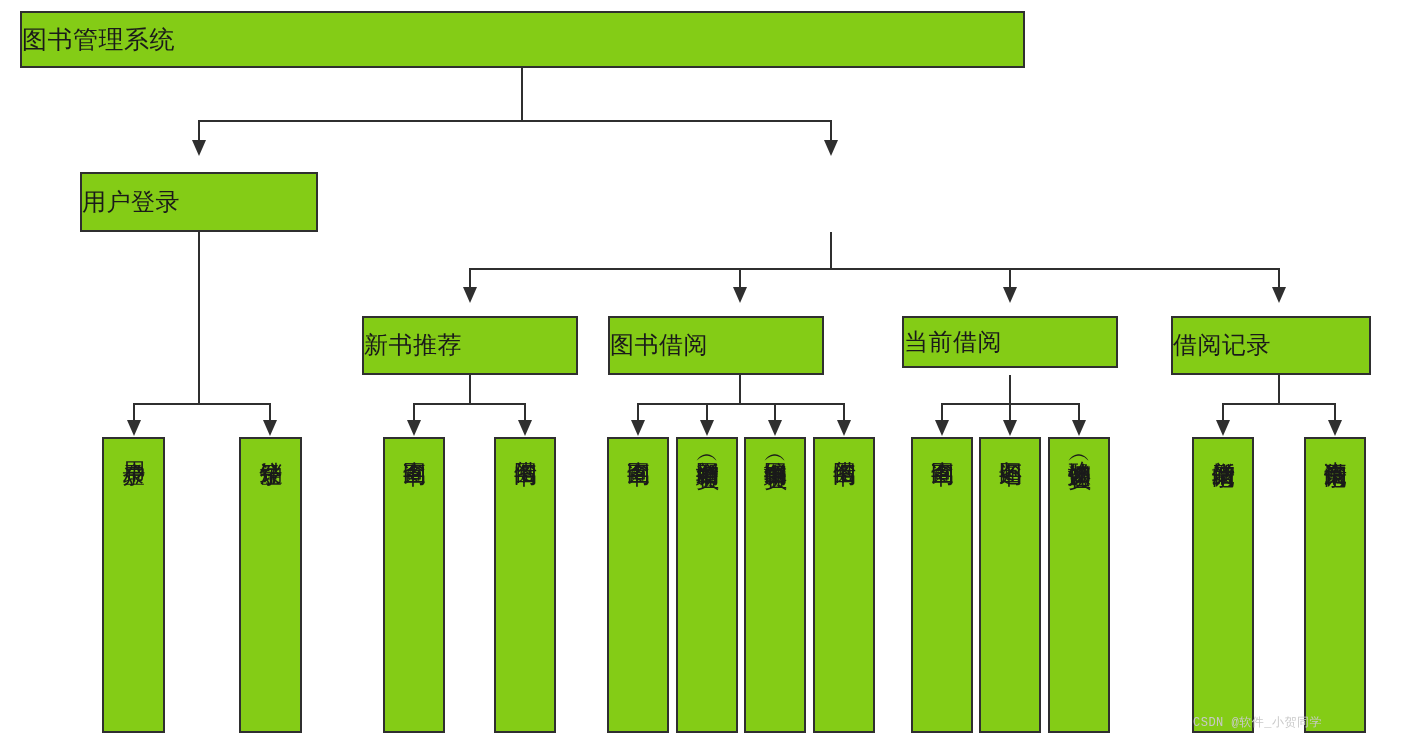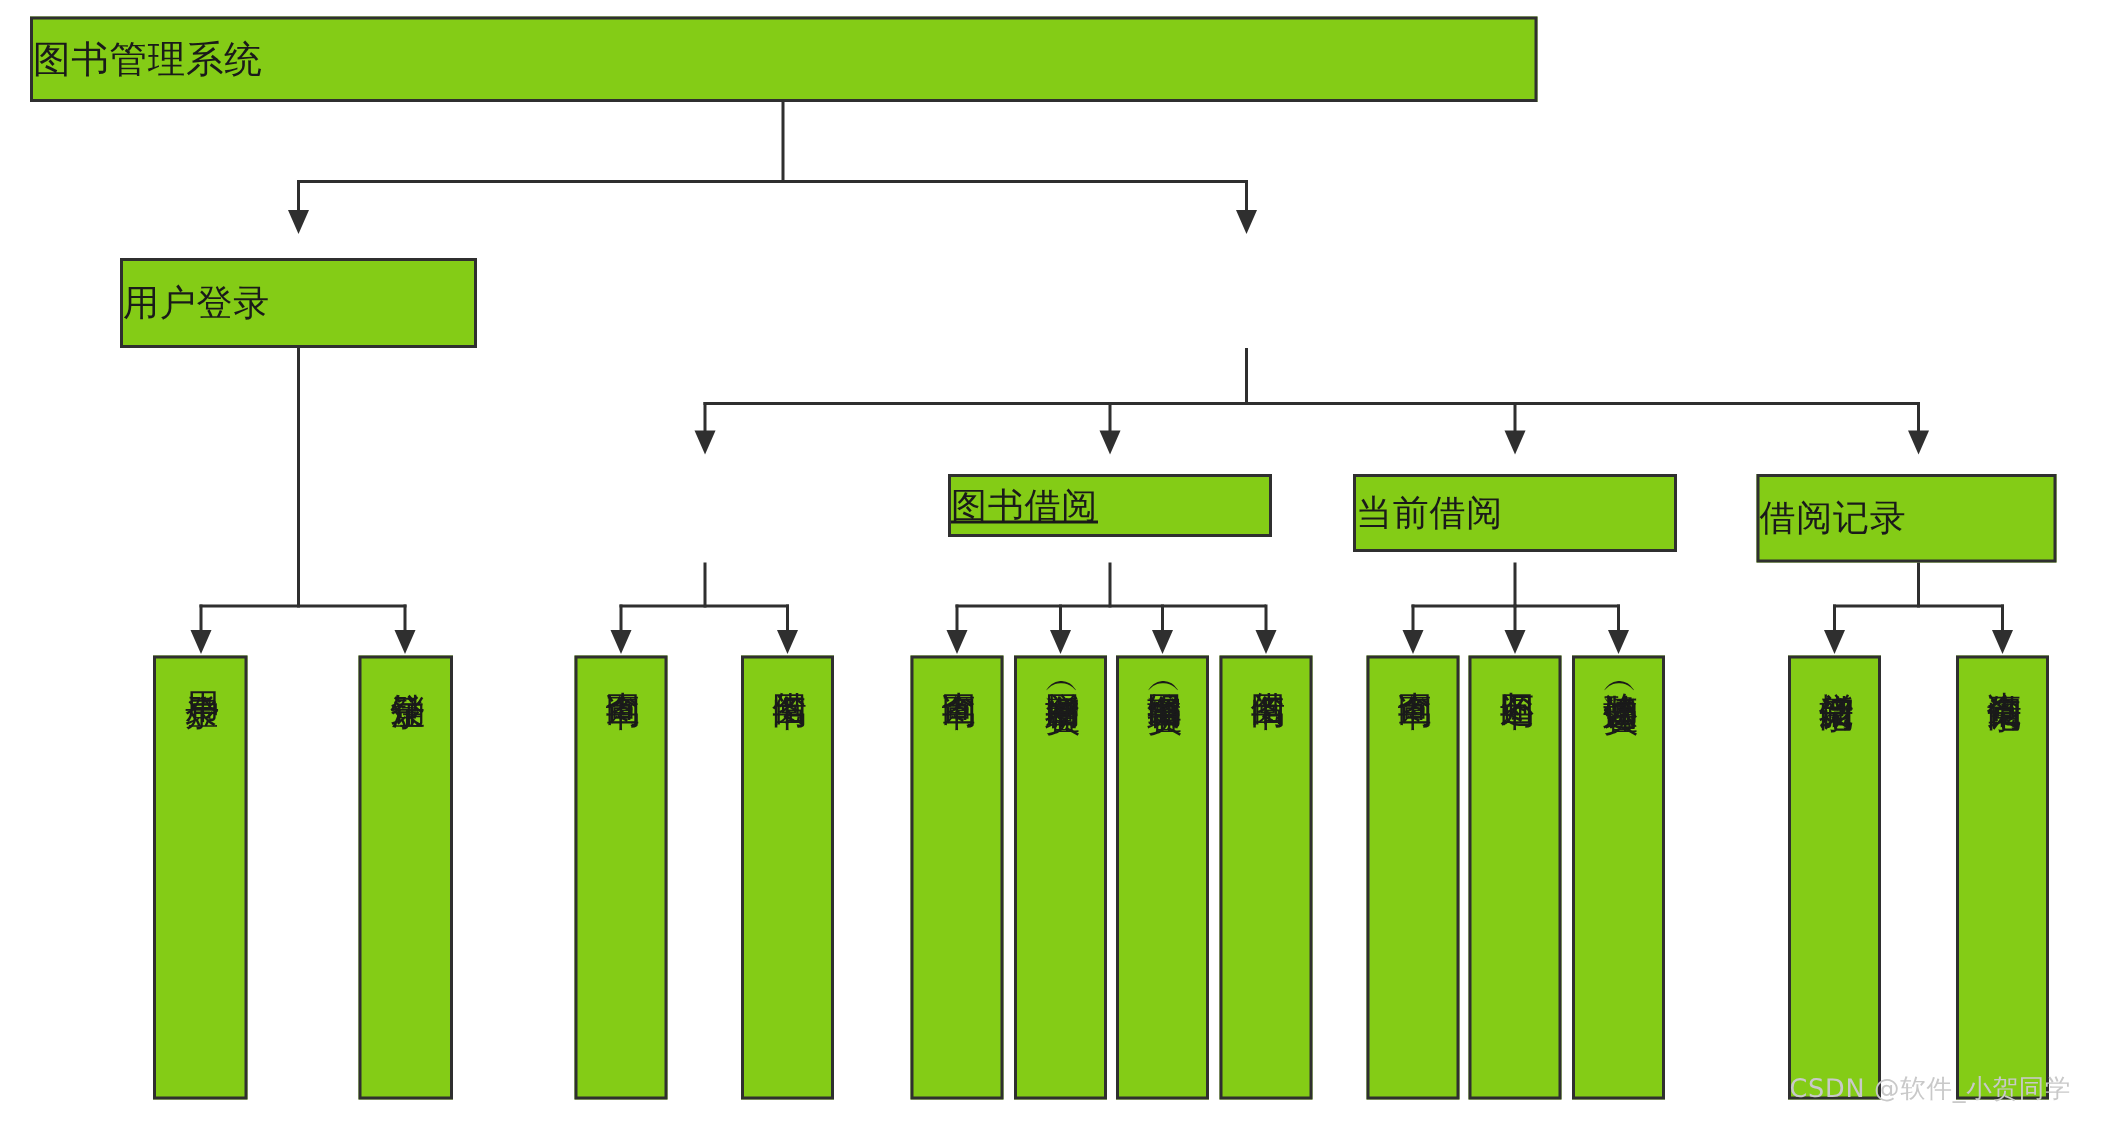--- a/index.html
+++ b/index.html
@@ -60,24 +60,25 @@
     position: absolute;
     width: 0;
     height: 0;
     border-left: 7px solid transparent;
     border-right: 7px solid transparent;
     border-top: 16px solid #2f2f2f;
   }
   .watermark {
     position: absolute;
     color: #c9c9c9;
-    font-size: 17px;
+    font-size: 12px;
     letter-spacing: 0.5px;
     white-space: nowrap;
     user-select: none;
+    font-family: Liberation Mono, monospace;
   }
 </style>
 </head>
 <body>
 
 <div id="canvas">
 
   <div class="node h title" style="left:20px; top:11px; width:1005px; height:57px;">
     <span>图书管理系统</span>
   </div>
@@ -105,21 +106,24 @@
   <div class="edge hline" style="left:469px; top:268px; width:811px; height:2px;"></div>
   <div class="edge vline" style="left:469px; top:268px; width:2px; height:22px;"></div>
   <div class="arrow" style="left:463px; top:287px;"></div>
   <div class="edge vline" style="left:739px; top:268px; width:2px; height:22px;"></div>
   <div class="arrow" style="left:733px; top:287px;"></div>
   <div class="edge vline" style="left:1009px; top:268px; width:2px; height:22px;"></div>
   <div class="arrow" style="left:1003px; top:287px;"></div>
   <div class="edge vline" style="left:1278px; top:268px; width:2px; height:22px;"></div>
   <div class="arrow" style="left:1272px; top:287px;"></div>
 
-  <div class="node h" style="left:632px; top:316px; width:216px; height:42px;text-decoration:underline;">
+  <div class="node h" style="left:362px; top:316px; width:216px; height:59px;">
+    <span>新书推荐</span>
+  </div>
+  <div class="node h" style="left:608px; top:316px; width:216px; height:59px;">
     <span>图书借阅</span>
   </div>
   <div class="node h" style="left:902px; top:316px; width:216px; height:52px;">
     <span>当前借阅</span>
   </div>
   <div class="node h" style="left:1171px; top:316px; width:200px; height:59px;">
     <span>借阅记录</span>
   </div>
 
   <div class="edge vline" style="left:469px; top:375px; width:2px; height:30px;"></div>

